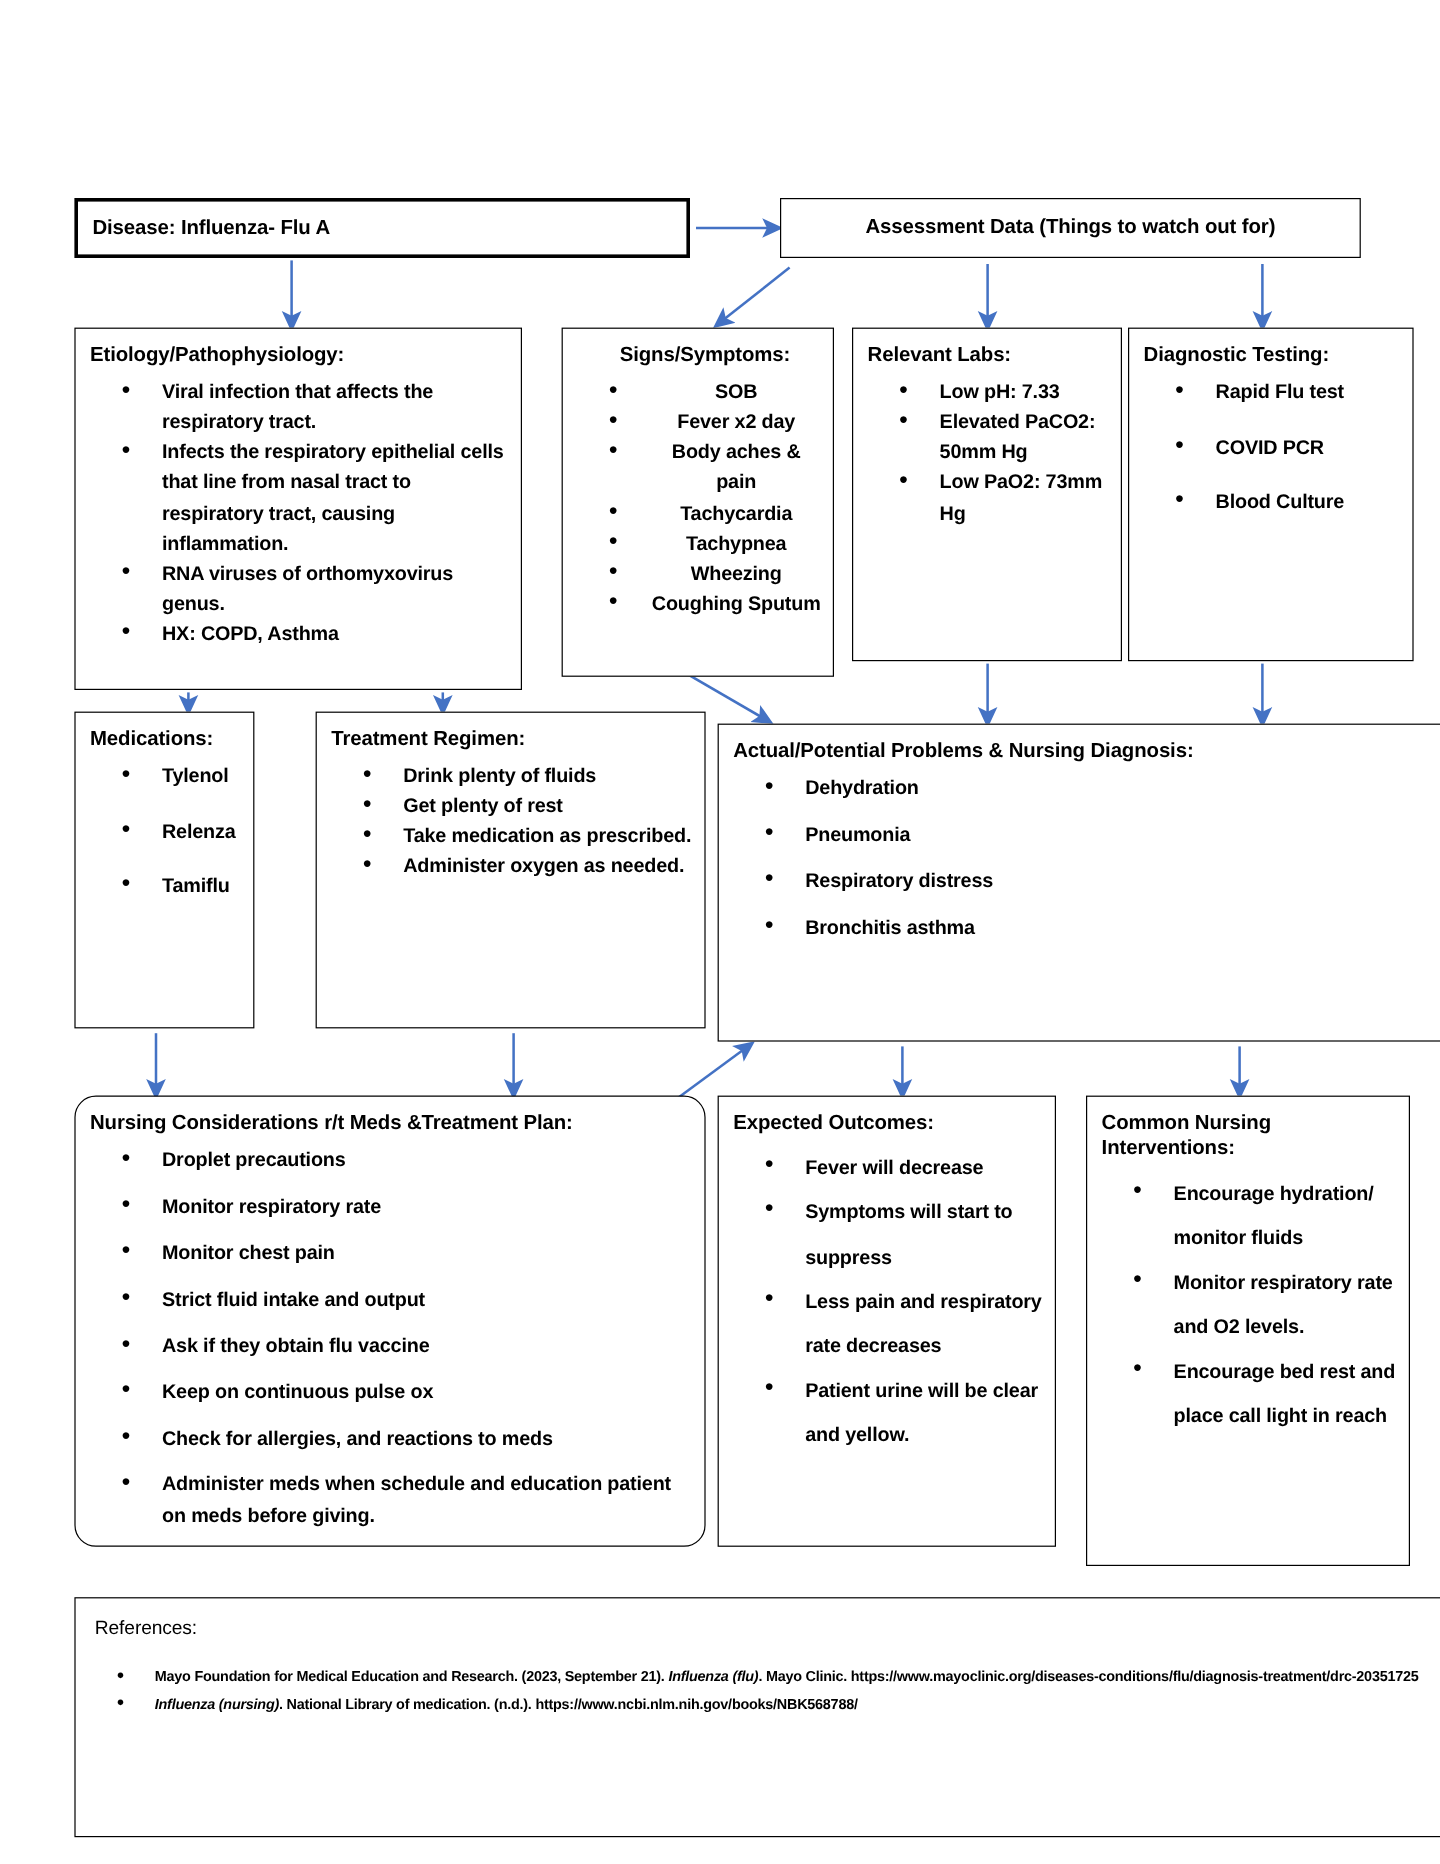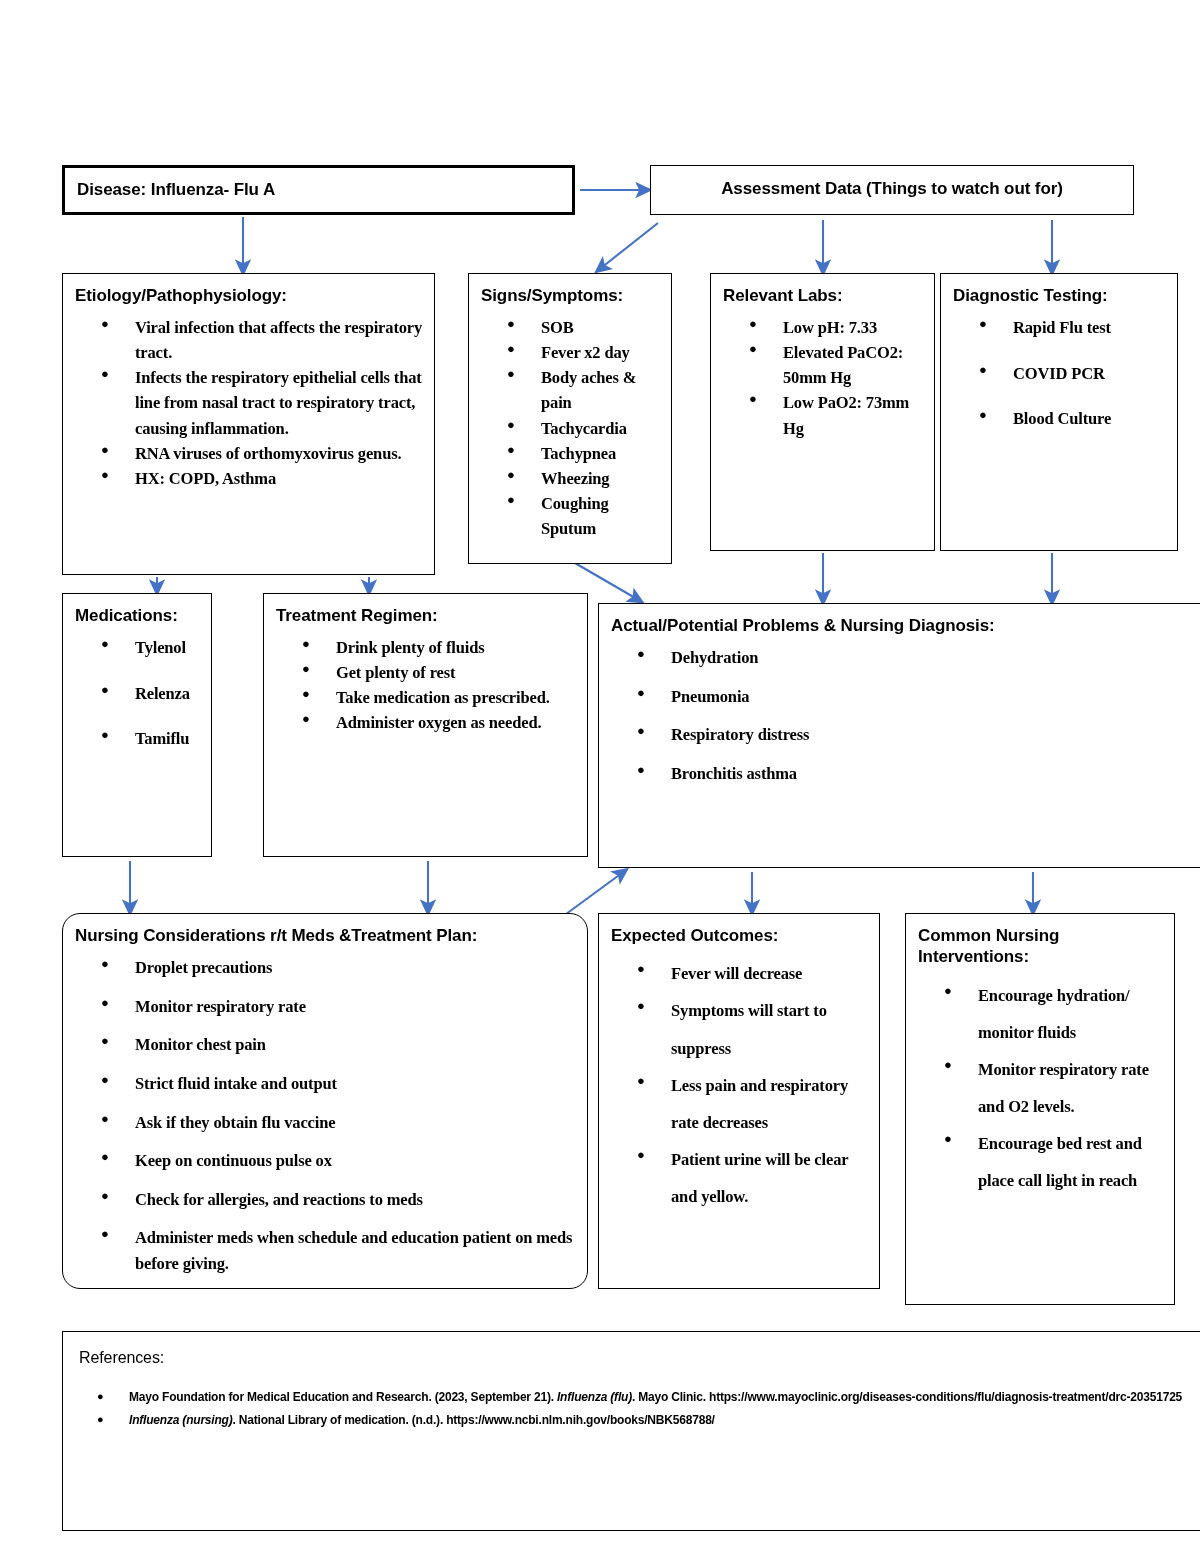--- a/index.html
+++ b/index.html
@@ -55,41 +55,40 @@
     padding: 9px 8px 0 38px;
   }
   ul.items li {
     position: relative;
     font-size: 16.5px;
     font-weight: 700;
     line-height: 1.55;
     margin-bottom: 2px;
     padding-left: 34px;
     letter-spacing: -0.15px;
-    font-family: Liberation Serif, serif;
   }
   ul.items li:before {
     content: "\25CF";
     position: absolute;
     left: 0;
     top: -1px;
     font-size: 13px;
   }
   
   ul.tight li { margin-bottom: 0px; line-height: 1.52; }
   ul.loose li { margin-bottom: 13px; }
   ul.xloose li { margin-bottom: 20px; }
   ul.dbl li { line-height: 2.25; margin-bottom: 0; }
 
   
   #disease-box     { left: 62px;  top: 140px; width: 513px;  height: 50px; }
   #assessment-box  { left: 650px; top: 140px; width: 484px;  height: 50px; }
 
   #etiology-box    { left: 62px;  top: 248px; width: 373px;  height: 302px; }
-  #signs-box       { left: 468px; top: 248px; width: 204px;  height: 291px; }
+  #signs-box       { left: 468px; top: 248px; width: 227px;  height: 291px; text-align: center; }
   #labs-box        { left: 710px; top: 248px; width: 225px;  height: 278px; }
   #diagnostic-box  { left: 940px; top: 248px; width: 238px;  height: 278px; }
 
   #medications-box { left: 62px;  top: 568px; width: 150px;  height: 264px; }
   #treatment-box   { left: 263px; top: 568px; width: 325px;  height: 264px; }
   #problems-box    { left: 598px; top: 578px; width: 672px;  height: 265px; }
 
   #considerations-box { left: 62px;  top: 888px; width: 526px; height: 376px; border-radius: 18px; }
   #outcomes-box       { left: 598px; top: 888px; width: 282px; height: 376px; }
   #interventions-box  { left: 905px; top: 888px; width: 270px; height: 392px; }

